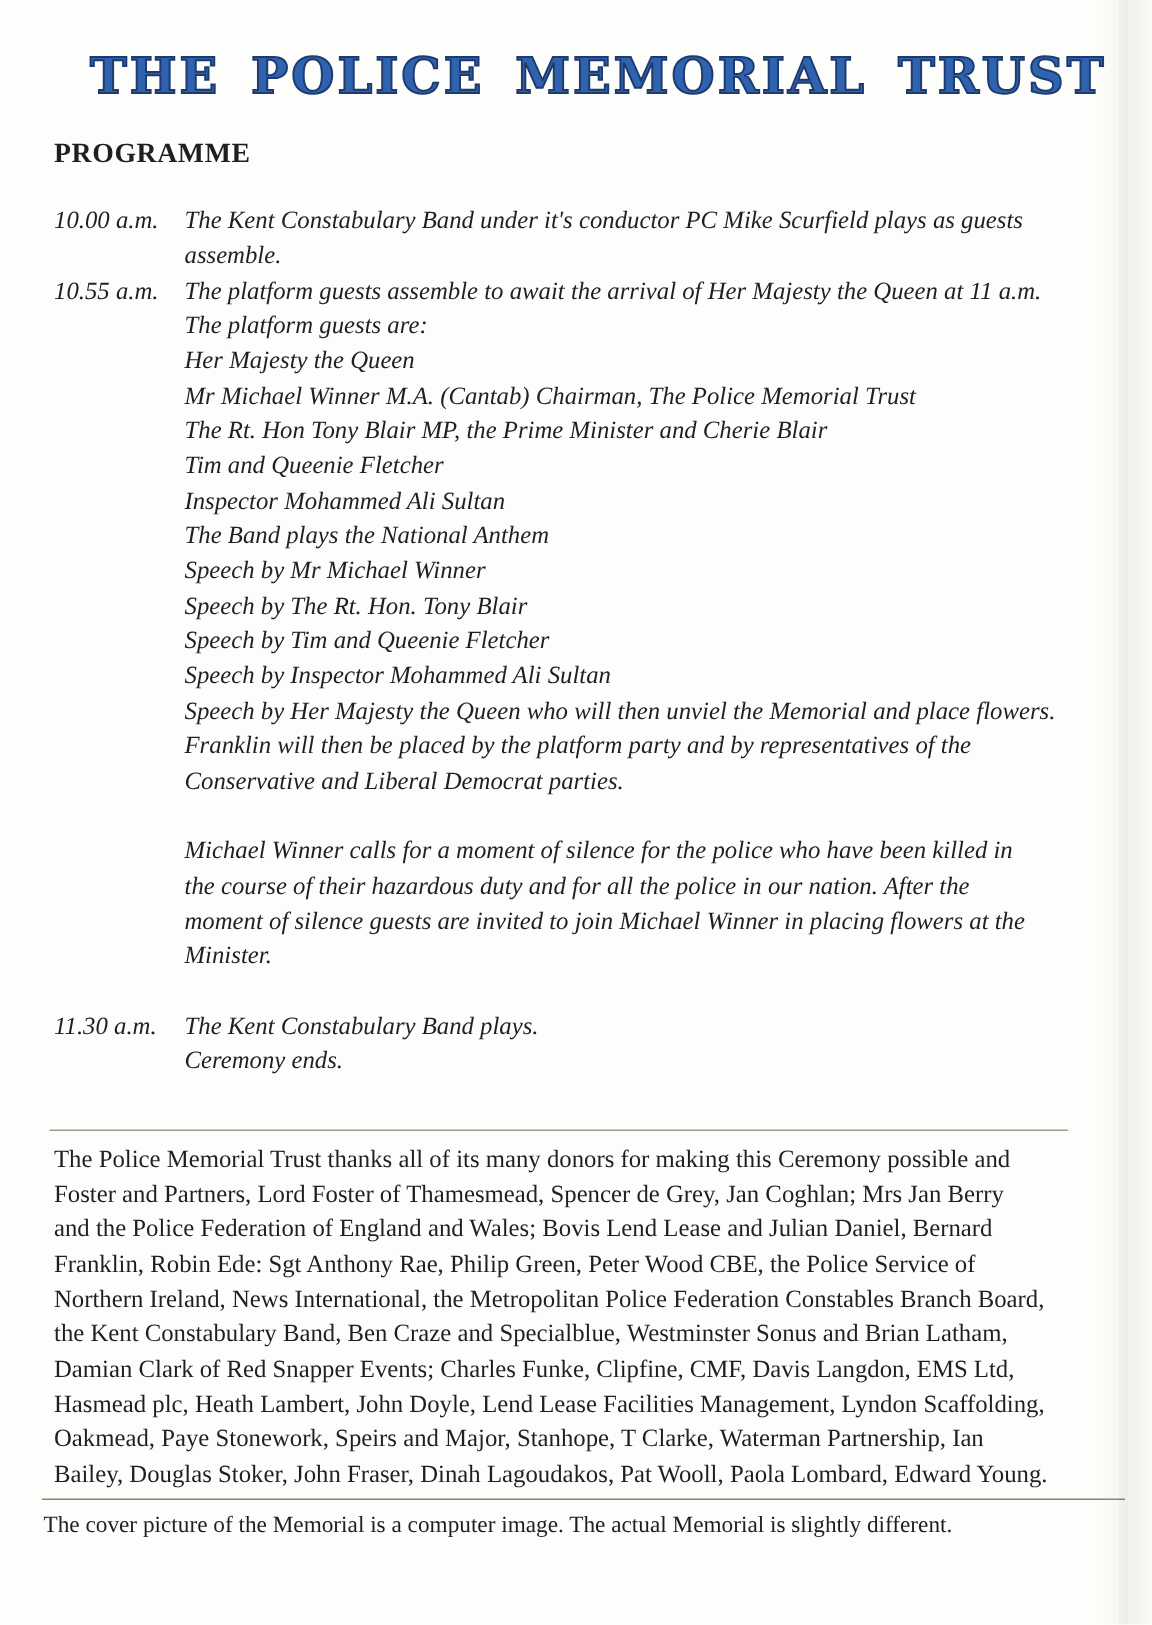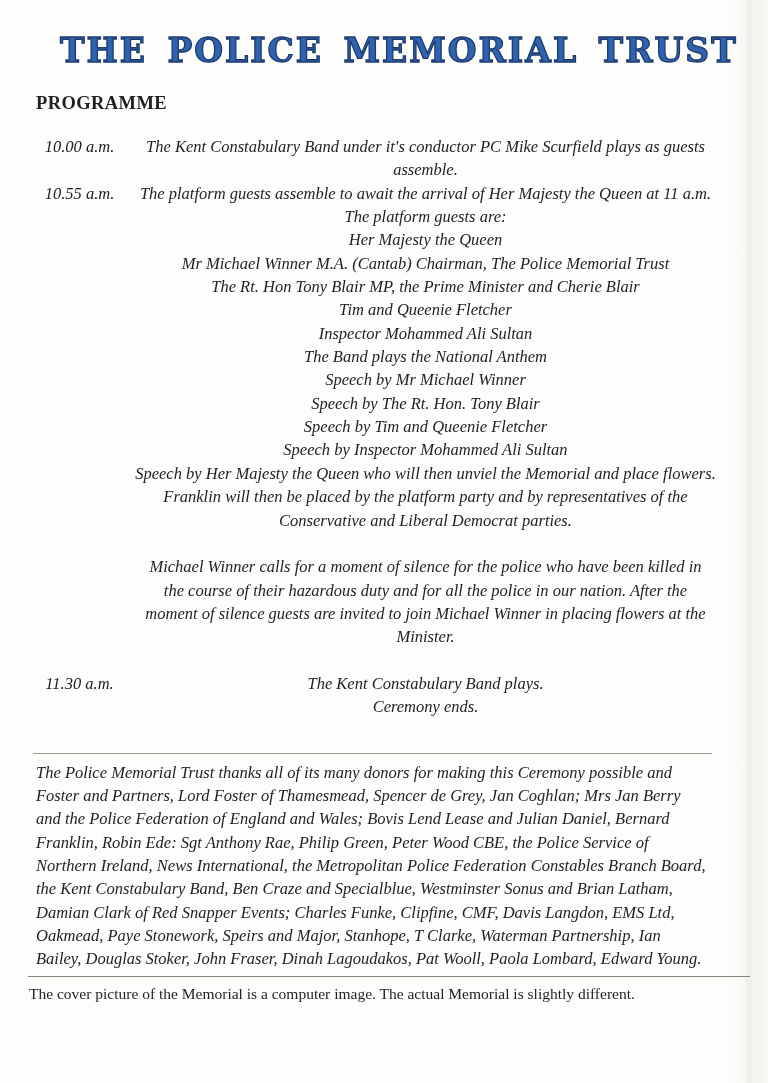--- a/index.html
+++ b/index.html
@@ -55,41 +55,40 @@
     line-height: 19px;
     font-weight: bold;
     letter-spacing: 0.4px;
   }
   .schedule {
     margin-top: 22px;
     font-style: italic;
     font-size: 16.5px;
     line-height: 23.35px;
   }
-  .row { display: flex; text-align: center; }
+  .row { display: flex; }
   .row:nth-child(3) { margin-top: 23.35px; }
   .time { flex: 0 0 87px; width: 87px; }
   .events { flex: 1 1 auto; }
   .line { white-space: nowrap; }
   .line.blank { visibility: hidden; }
   hr.divider {
     border: none;
     border-top: 1px solid var(--divider);
     height: 0;
     margin: 34px 0 0 -3px;
     width: 679px;
   }
   hr.divider.bottom {
     margin: 5px 0 0 -8px;
     width: 722px;
     border-top-color: #85857f;
   }
   .ack {
     margin: 7px 0 0 0;
-    font-style: italic;
     font-size: 16.5px;
     line-height: 23.35px;
   }
   .footnote {
     margin: 7px 0 0 -7px;
     font-size: 15.5px;
     line-height: 20px;
     white-space: nowrap;
   }
 </style>
@@ -145,20 +144,21 @@
   <hr class="divider top">
 
   <div class="ack" id="ack">
       <div class="line">The Police Memorial Trust thanks all of its many donors for making this Ceremony possible and</div>
       <div class="line">Foster and Partners, Lord Foster of Thamesmead, Spencer de Grey, Jan Coghlan; Mrs Jan Berry</div>
       <div class="line">and the Police Federation of England and Wales; Bovis Lend Lease and Julian Daniel, Bernard</div>
       <div class="line">Franklin, Robin Ede: Sgt Anthony Rae, Philip Green, Peter Wood CBE, the Police Service of</div>
       <div class="line">Northern Ireland, News International, the Metropolitan Police Federation Constables Branch Board,</div>
       <div class="line">the Kent Constabulary Band, Ben Craze and Specialblue, Westminster Sonus and Brian Latham,</div>
       <div class="line">Damian Clark of Red Snapper Events; Charles Funke, Clipfine, CMF, Davis Langdon, EMS Ltd,</div>
+      <div class="line">Hasmead plc, Heath Lambert, John Doyle, Lend Lease Facilities Management, Lyndon Scaffolding,</div>
       <div class="line">Oakmead, Paye Stonework, Speirs and Major, Stanhope, T Clarke, Waterman Partnership, Ian</div>
       <div class="line">Bailey, Douglas Stoker, John Fraser, Dinah Lagoudakos, Pat Wooll, Paola Lombard, Edward Young.</div>
     </div>
 
   <hr class="divider bottom">
 
   <p class="footnote">The cover picture of the Memorial is a computer image. The actual Memorial is slightly different.</p>
 </div>
 
 </body></html>

